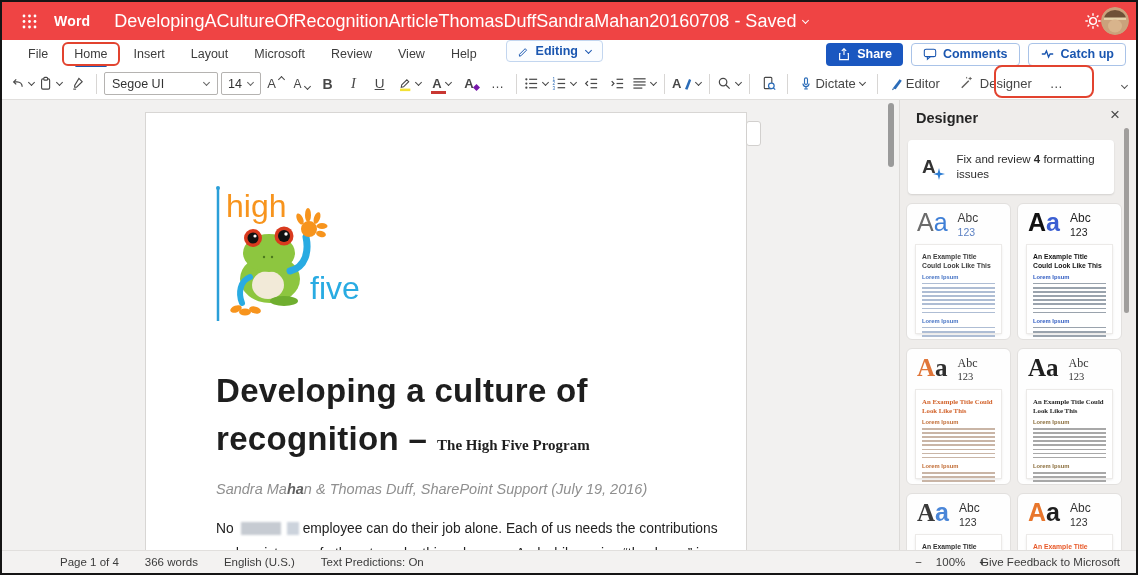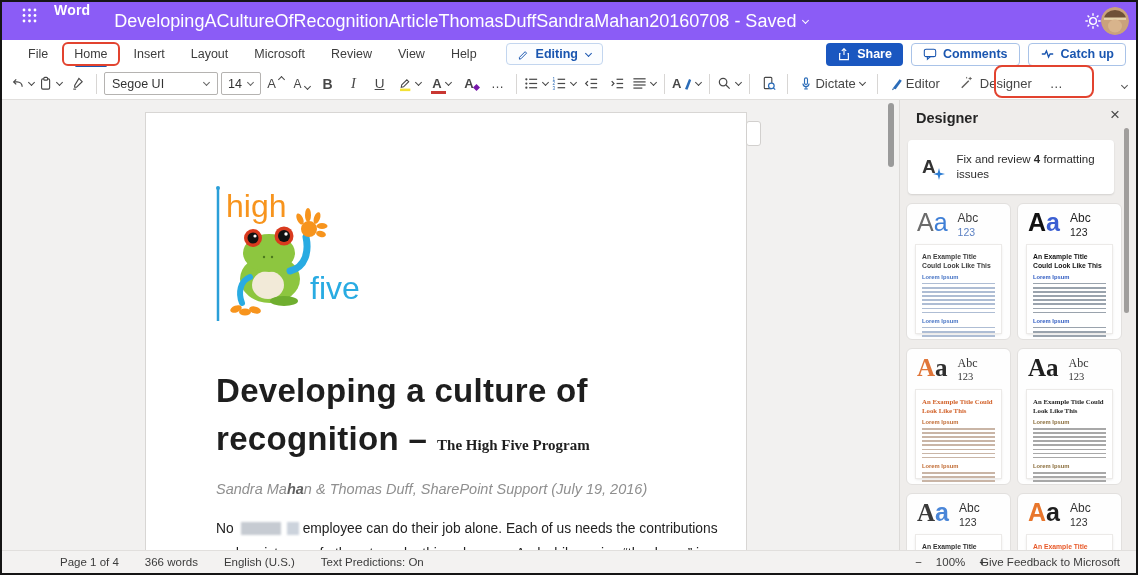--- a/index.html
+++ b/index.html
@@ -1,30 +1,30 @@
 <!DOCTYPE html>
 <html><head>
 <meta charset="utf-8">
 <style>
   *{margin:0;padding:0;box-sizing:border-box}
   body{background:#888;font-family:"Liberation Sans",sans-serif}
   .screen{position:relative;width:1138px;height:575px;background:#fff;border:2px solid #151515;overflow:hidden}
 
   
-  .topbar{position:absolute;left:0;top:0;right:0;height:38px;background:#8b5cf6;display:flex;color:#fff}
+  .topbar{position:absolute;left:0;top:0;right:0;height:38px;background:#ef4444;display:flex;align-items:center;color:#fff}
   .waffle{margin-left:14px;width:26px;height:26px;display:flex;align-items:center;justify-content:center;border-radius:3px}
   .appname{margin-left:12px;font-size:14px;font-weight:700;letter-spacing:.2px}
   .doctitle{margin-left:24px;font-size:18px;display:flex;align-items:center;gap:5px;white-space:nowrap}
   .chev{display:inline-block;width:5px;height:5px;border-right:1.4px solid currentColor;border-bottom:1.4px solid currentColor;transform:rotate(45deg);margin:-2px 1px 0 2px}
   .search{position:absolute;left:538px;top:6px;width:292px;height:26px;background:#d7e1f2;border-radius:4px;display:flex;align-items:center;gap:9px;padding:0 11px;color:#44537a;font-size:12.5px}
   .gear{position:absolute;right:34px;top:10px;width:18px;height:18px}
   .avatar{position:absolute;right:7px;top:5px;width:28px;height:28px;border-radius:50%;overflow:hidden}
 
   
-  .tabrow{position:absolute;left:0;top:38px;right:0;height:28px;background:#fff;display:flex;align-items:center;font-size:12.5px;color:#3d3d3d}
+  .tabrow{position:absolute;left:0;top:38px;right:0;height:28px;background:#fff;display:flex;font-size:12.5px;color:#3d3d3d}
   .tab{padding:0 13px;height:100%;display:flex;align-items:center;position:relative;white-space:nowrap}
   .tab:first-child{margin-left:13px}
   .tab.active .underline{position:absolute;left:14px;right:14px;bottom:1px;height:3px;background:#1a56b0;border-radius:2px}
   .annot-home{position:absolute;left:1px;right:1px;top:2px;bottom:2px;border:2.5px solid #e2432f;border-radius:6px;pointer-events:none}
   .pill-editing{margin-left:16px;height:22px;display:flex;align-items:center;gap:6px;padding:0 10px;border:1px solid #c3d6ef;background:#fbfdff;border-radius:4px;color:#1a56b0;font-weight:600}
   .right-btns{margin-left:auto;display:flex;gap:8px;margin-right:10px;align-items:center}
   .btn{height:23px;display:flex;align-items:center;gap:6px;padding:0 11px;border-radius:4px;font-weight:700;font-size:12.5px;white-space:nowrap}
   .btn-share{background:#1a57c0;color:#fff}
   .btn-outline{border:1px solid #a9c3e8;background:#fff;color:#1a56b0}
 

